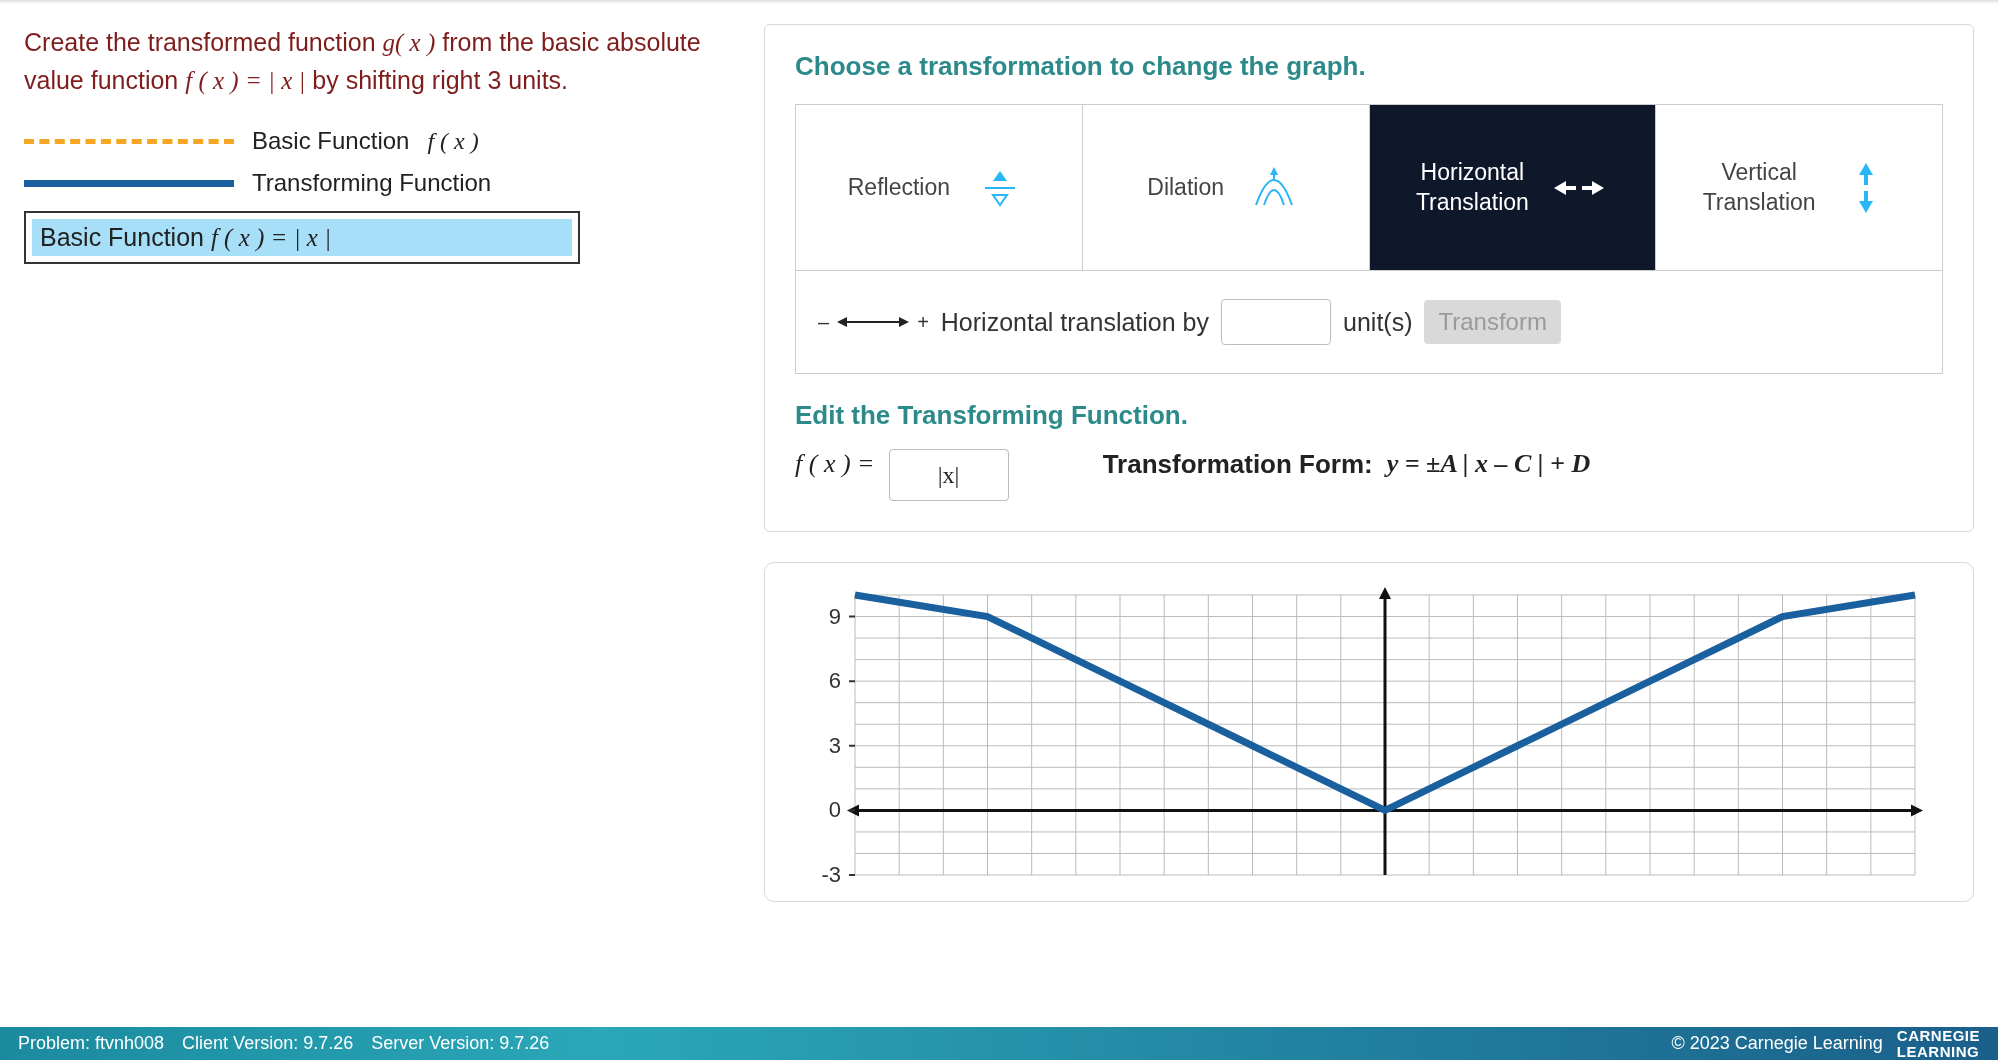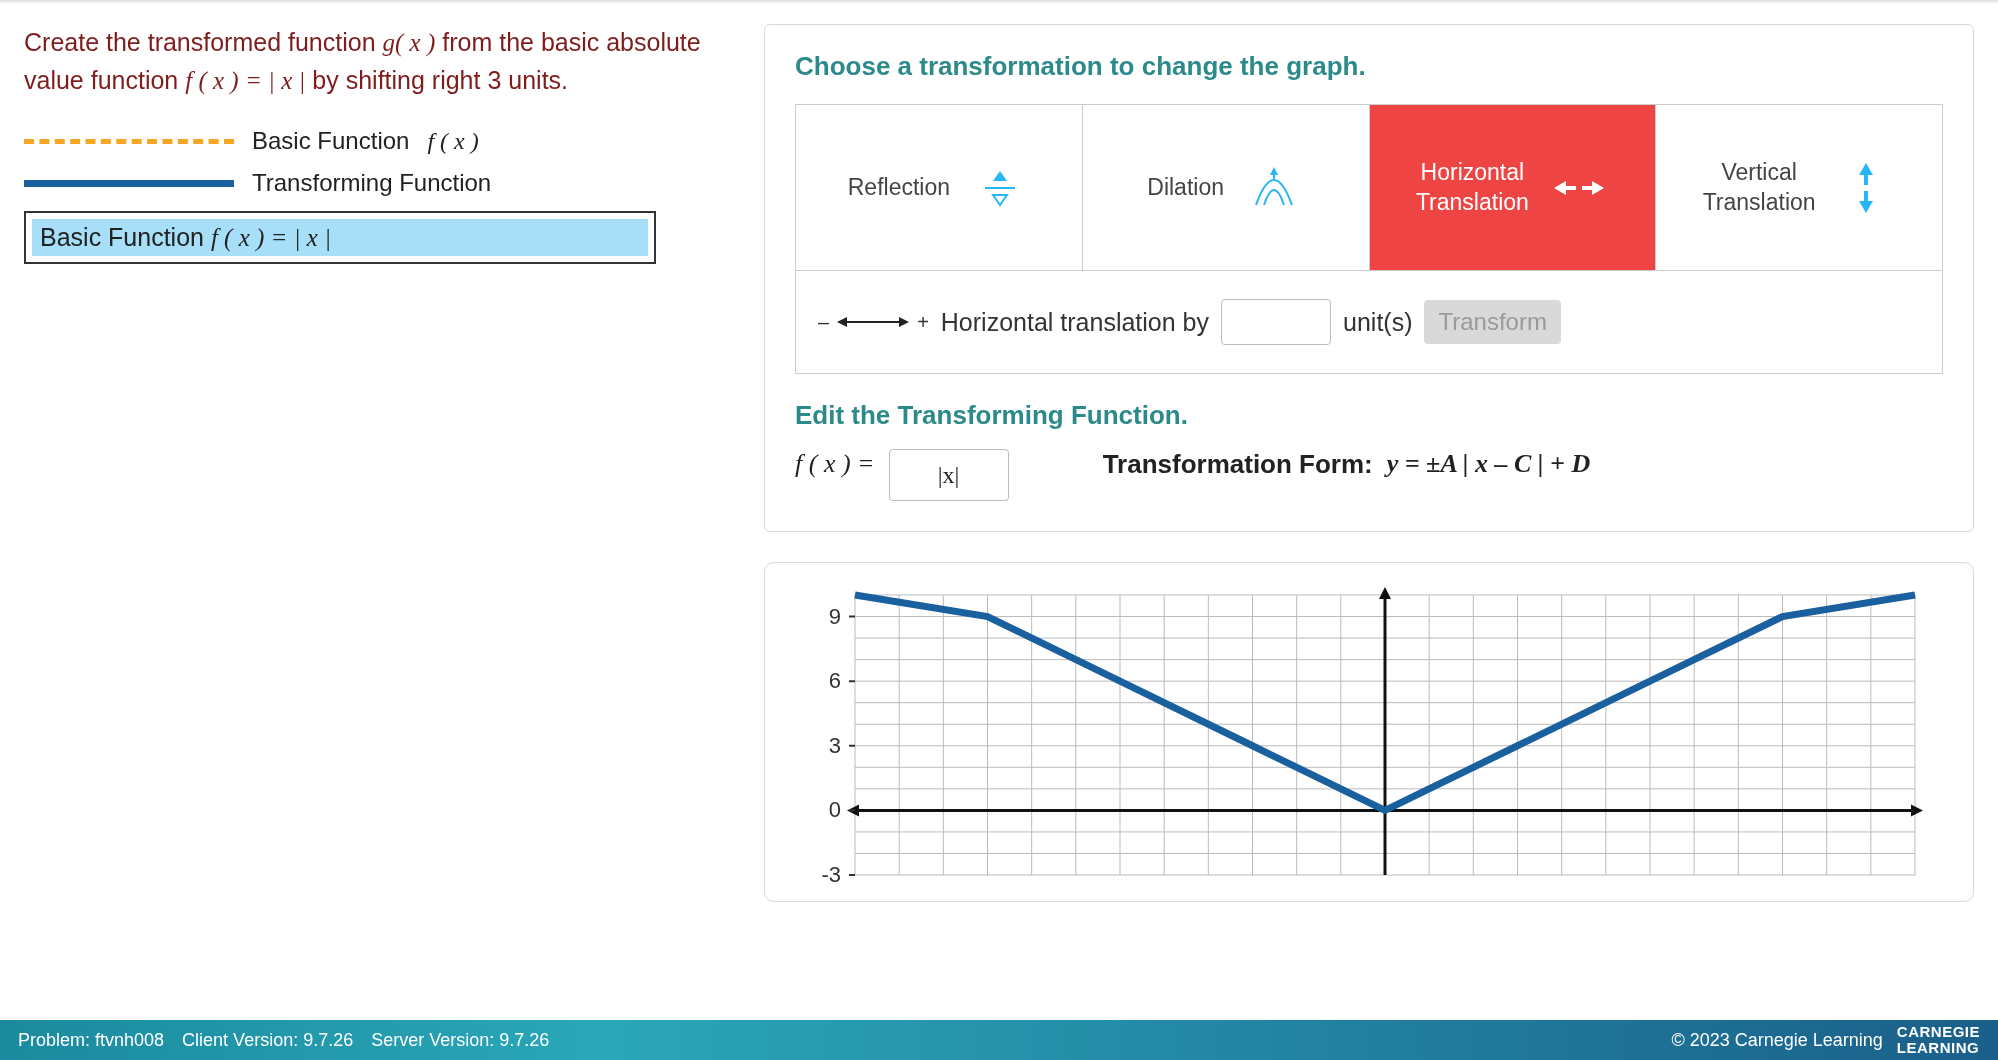--- a/index.html
+++ b/index.html
@@ -55,21 +55,21 @@
   .history-title {
     margin-top: 180px;
     font-size: 25px;
     color: #222;
   }
   .history-title b { font-weight: 700; }
   .history-title i { font-style: italic; font-weight: 400; }
   .history-box {
     margin-top: 6px;
     border: 2px solid #333;
-    width: 632px;
+    width: 556px;
     padding: 6px;
   }
   .history-item {
     background: #a6dff7;
     padding: 4px 8px;
     font-size: 25px;
     color: #222;
     cursor: pointer;
   }
   .history-item .math { font-style: italic; font-family: Georgia, serif; }
@@ -100,21 +100,21 @@
     justify-content: center;
     gap: 20px;
     font-size: 23px;
     color: #444;
     cursor: pointer;
     background: #fff;
     text-align: center;
   }
   .transform-btn:last-child { border-right: none; }
   .transform-btn.active {
-    background: #ef4444;
+    background: #0f172a;
     color: #fff;
   }
   .transform-btn .label-stack { line-height: 1.3; }
   .icon-slot { width: 60px; height: 60px; display:flex; align-items:center; justify-content:center; }
   .control-row {
     border: 1px solid #ccc;
     border-top: none;
     padding: 28px 22px;
     display: flex;
     align-items: center;
@@ -182,21 +182,21 @@
     border-radius: 10px;
     padding: 22px 30px;
     height: 340px;
     overflow: hidden;
   }
   .footer {
     position: absolute;
     bottom: 0;
     left: 0;
     right: 0;
-    height: 40px;
+    height: 33px;
     background: linear-gradient(90deg, #1b8a9e 0%, #2aa7b8 30%, #1a5f8a 100%);
     color: #fff;
     display: flex;
     align-items: center;
     padding: 0 18px;
     font-size: 18px;
   }
   .footer .left { flex: 1; display:flex; gap: 18px; }
   .footer .brand { font-weight: 700; letter-spacing: 0.5px; margin-left: 14px; font-size: 15px; line-height:1.05; text-align:left;}
 </style>

